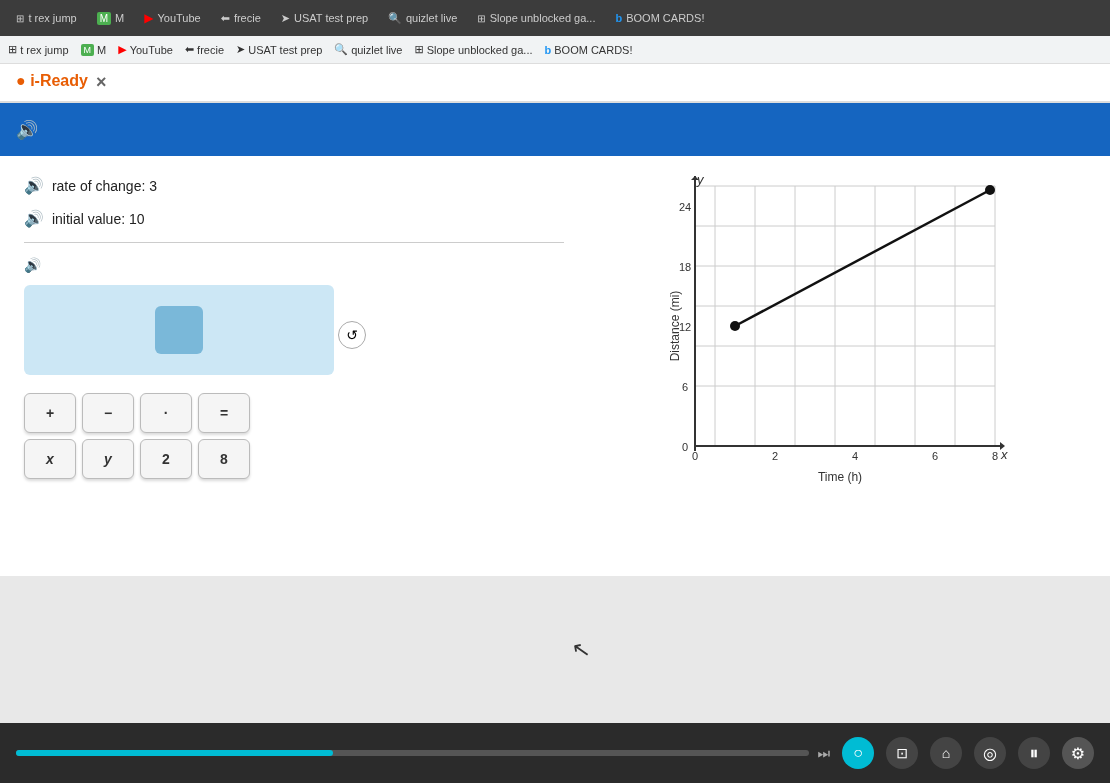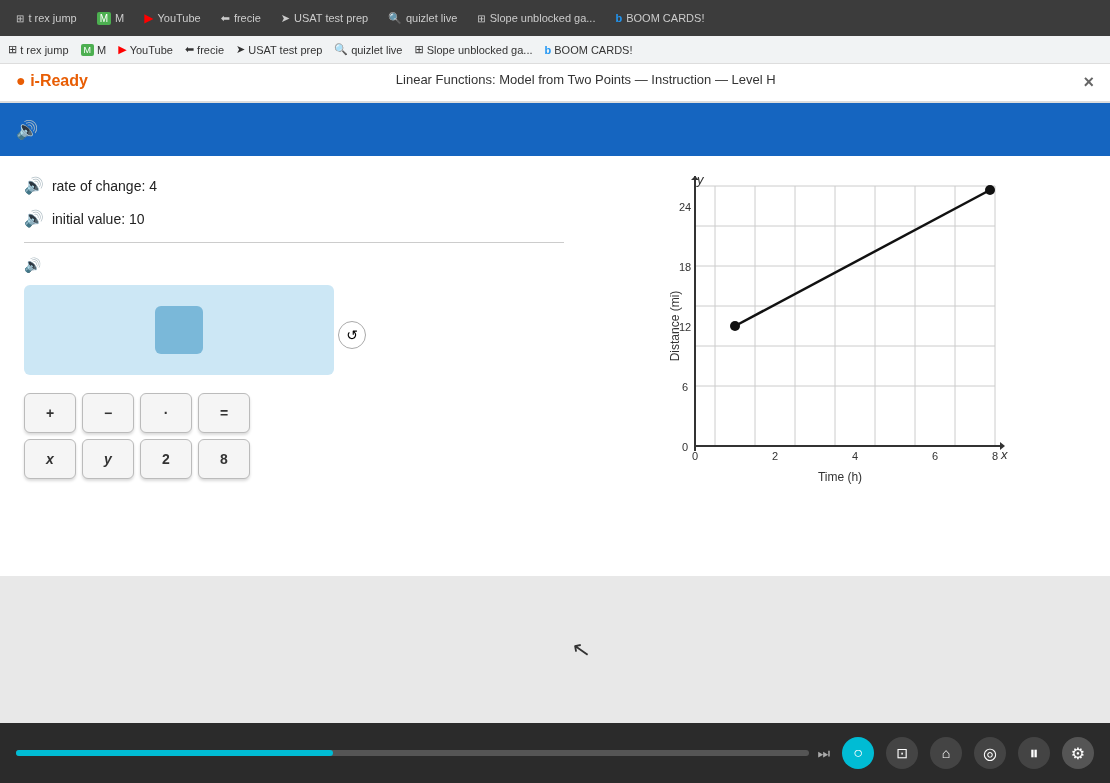--- a/index.html
+++ b/index.html
@@ -368,35 +368,34 @@
   </div>
 </div>
 
 <div class="main-area">
 
   <div class="iready-header">
     <div class="iready-logo">
       <span>●</span>
       <span> i-Ready</span>
     </div>
-    <div class="lesson-title">Linear Functions: Model from Two Points — Instruction — Level H</div>
     <div class="close-x">×</div>
   </div>
 
   <div class="instruction-banner">
     <span class="speaker-icon">🔊</span>
   </div>
 
   <div class="content-wrapper">
 
     <div class="left-panel">
 
       <div class="info-item">
         <span class="speaker-sm">🔊</span>
-        <span>rate of change: 4</span>
+        <span>rate of change: 3</span>
       </div>
 
       <div class="info-item">
         <span class="speaker-sm">🔊</span>
         <span>initial value: 10</span>
       </div>
 
       <hr class="divider">
 
       <div class="question-label">

